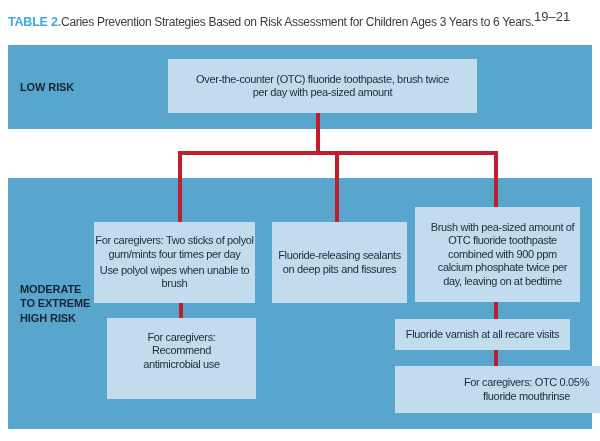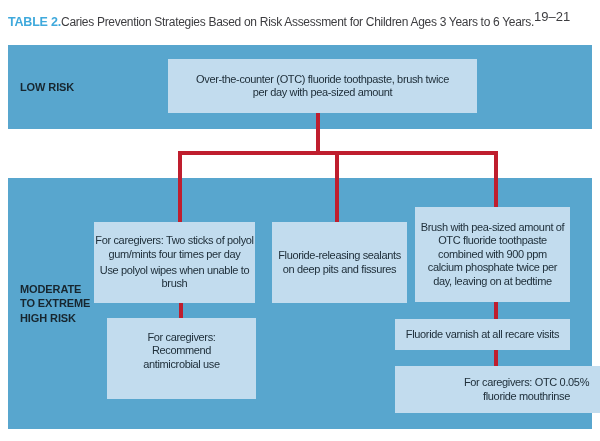--- a/index.html
+++ b/index.html
@@ -28,21 +28,21 @@
   
   .box{
     position:absolute;background:#c2dcee;
     display:flex;flex-direction:column;align-items:center;justify-content:center;
     text-align:center;font-size:11px;line-height:1.22;letter-spacing:-0.35px;
     color:#20303b;white-space:pre-line;
   }
   #box-otc        {left:168px;top:59px; width:309px;height:54px;}
   #box-polyol     {left:94px; top:222px;width:161px;height:81px;gap:3px;}
   #box-sealants   {left:272px;top:222px;width:135px;height:81px;}
-  #box-brush      {left:415px;top:207px;width:155px;height:95px;}
+  #box-brush      {left:415px;top:207px;width:155px;height:95px;padding-left:10px;}
   #box-antimicrob {left:107px;top:318px;width:149px;height:81px;justify-content:flex-start;padding-top:13px;box-sizing:border-box;}
   #box-varnish    {left:395px;top:319px;width:175px;height:31px;}
   #box-mouthrinse {left:395px;top:366px;width:175px;height:47px;padding-left:44px;}
   
   .conn{position:absolute;background:#bf1e2e;}
   #conn-stem      {left:316px;top:112px;width:4px;height:43px;}
   #conn-h         {left:178px;top:151px;width:320px;height:4px;}
   #conn-drop-l    {left:178px;top:151px;width:4px;height:71px;}
   #conn-drop-m    {left:335px;top:151px;width:4px;height:71px;}
   #conn-drop-r    {left:494px;top:151px;width:4px;height:57px;}

